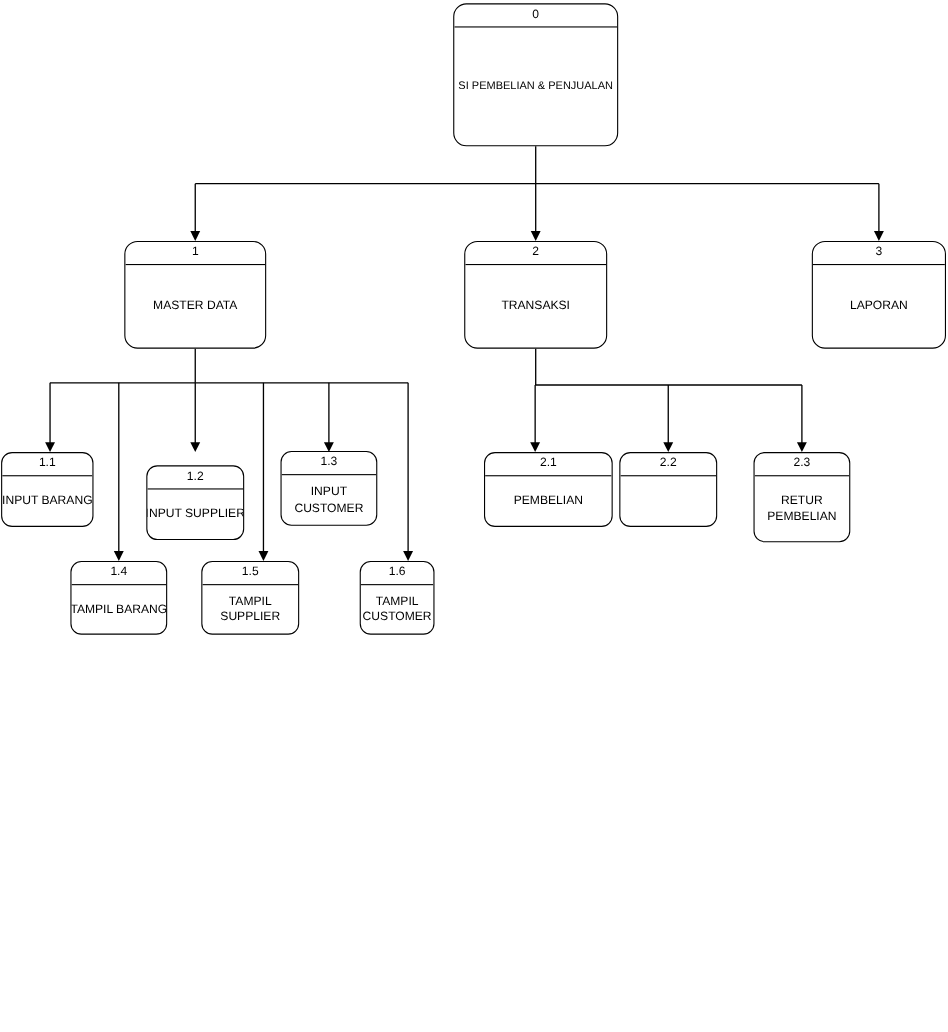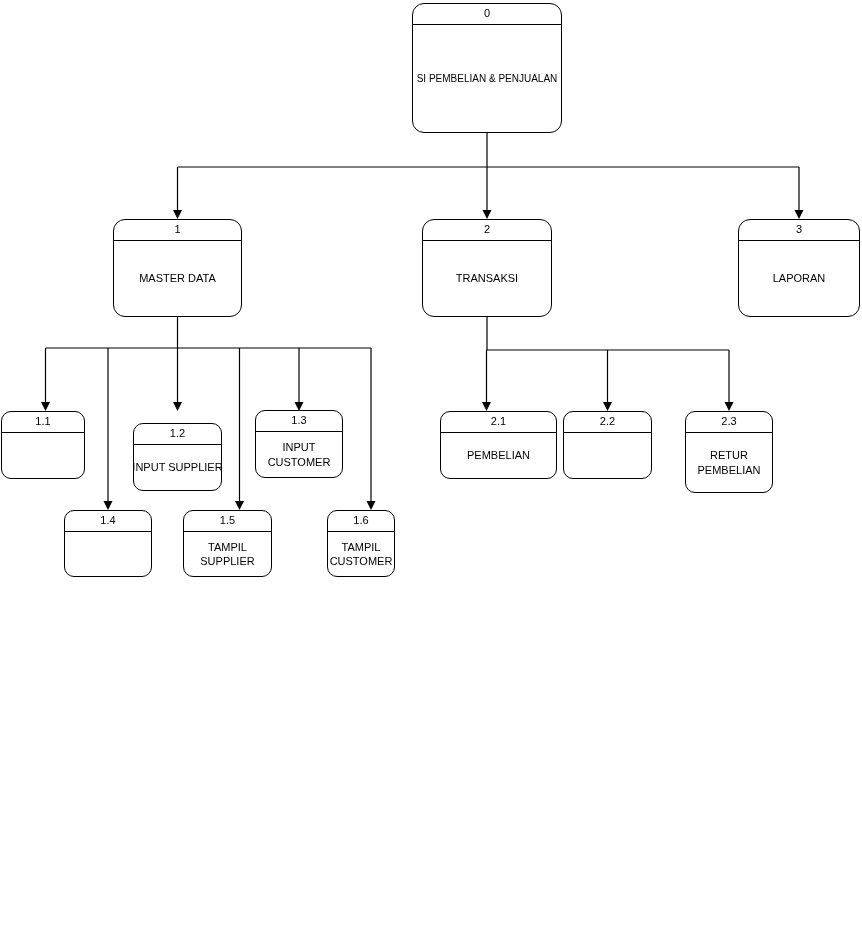--- a/index.html
+++ b/index.html
@@ -128,35 +128,37 @@
     <div class="lbl">TRANSAKSI</div>
   </div>
 
   <div class="node" id="n3">
     <div class="num">3</div>
     <div class="lbl">LAPORAN</div>
   </div>
 
   <div class="node small" id="n11">
     <div class="num">1.1</div>
+    <div class="lbl">INPUT BARANG</div>
   </div>
 
   <div class="node small" id="n12">
     <div class="num">1.2</div>
     <div class="lbl">INPUT SUPPLIER</div>
   </div>
 
   <div class="node small" id="n13">
     <div class="num">1.3</div>
     <div class="lbl">INPUT
 CUSTOMER</div>
   </div>
 
   <div class="node small" id="n14">
     <div class="num">1.4</div>
+    <div class="lbl">TAMPIL BARANG</div>
   </div>
 
   <div class="node small" id="n15">
     <div class="num">1.5</div>
     <div class="lbl">TAMPIL
 SUPPLIER</div>
   </div>
 
   <div class="node small" id="n16">
     <div class="num">1.6</div>

